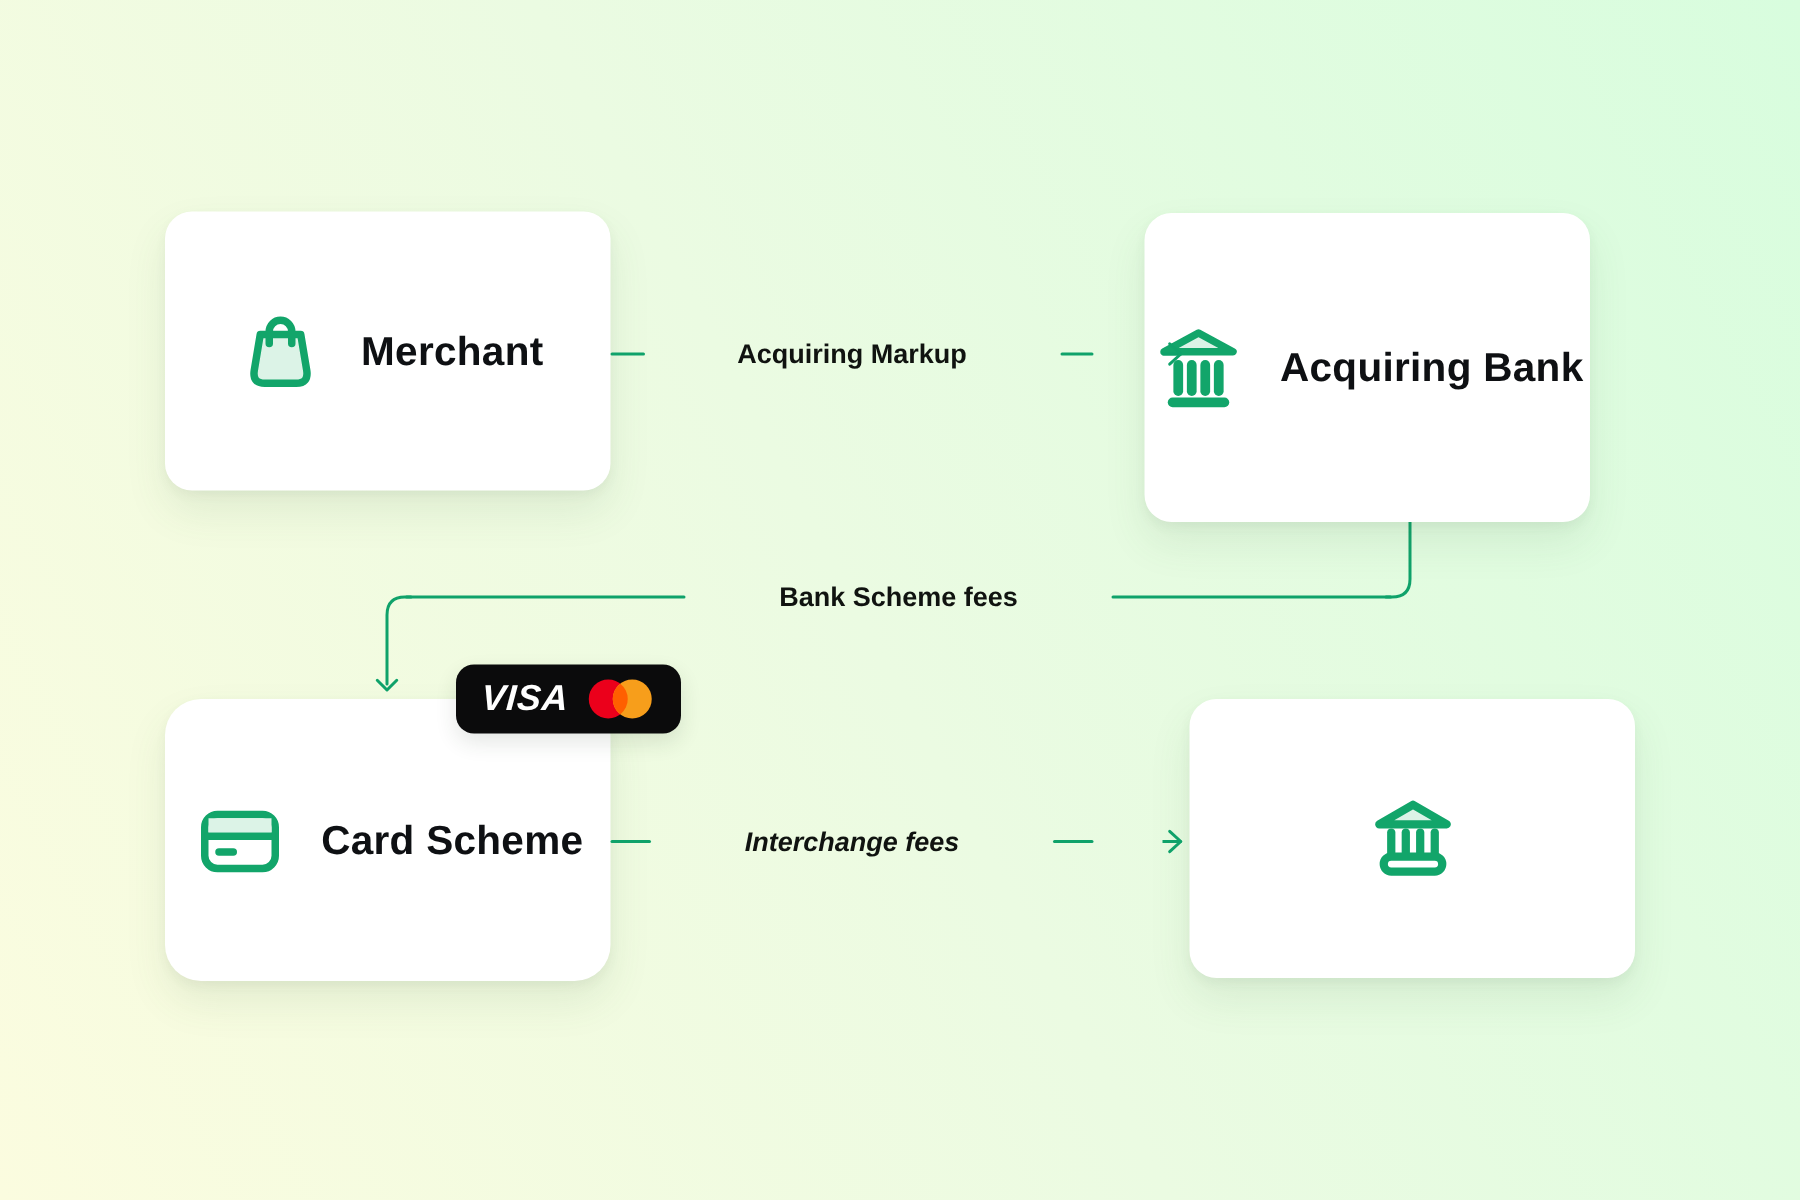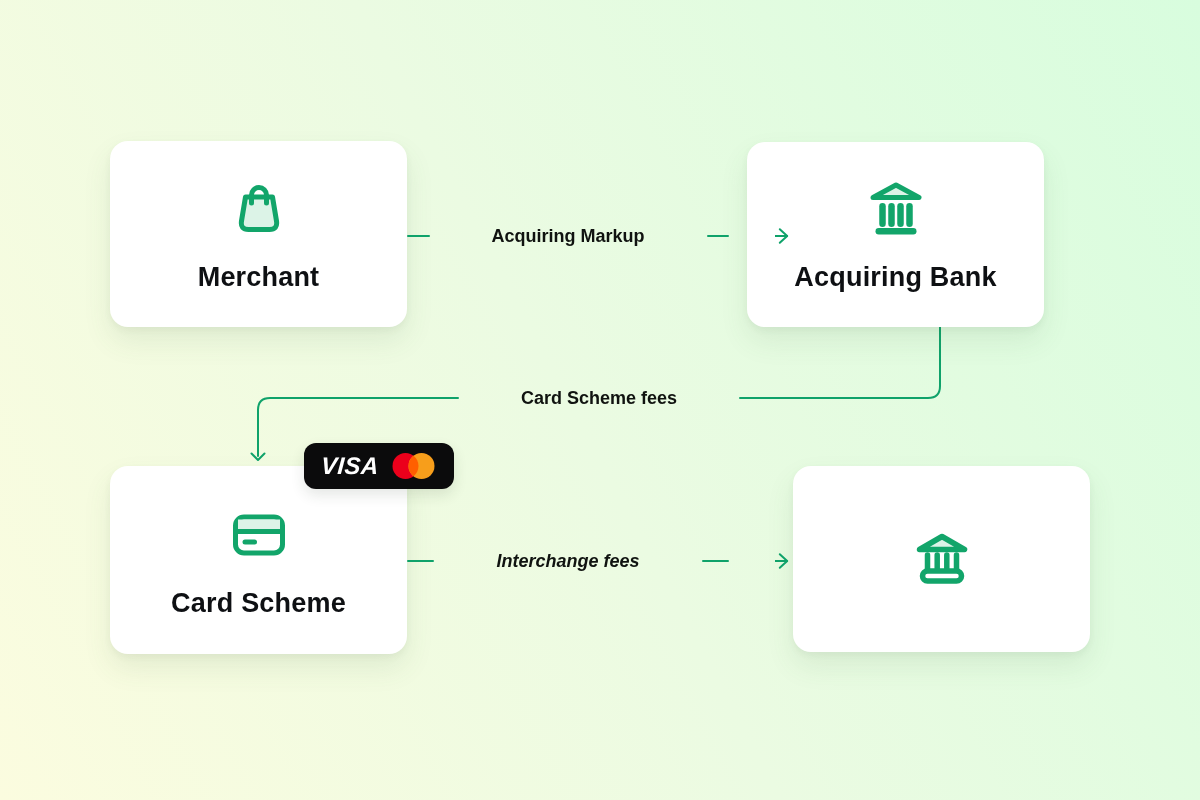--- a/index.html
+++ b/index.html
@@ -13,26 +13,26 @@
   body{font-family:"Liberation Sans","DejaVu Sans",sans-serif;}
   .canvas{
     position:relative;width:1200px;height:800px;
     background:linear-gradient(62deg,var(--bg-a,#FBFCDF) 0%,var(--bg-b,#EBFBE2) 48%,var(--bg-c,#D8FDDE) 100%);
   }
   .overlay{position:absolute;left:0;top:0;width:1200px;height:800px;pointer-events:none;z-index:1;}
   .node{
     position:absolute;width:297px;height:186px;border-radius:18px;
     background:var(--card-bg,#fff);
     box-shadow:0 14px 28px rgba(70,110,70,.10),0 3px 7px rgba(60,90,60,.06);
-    display:flex;flex-direction:column;align-items:center;justify-content:center;
+    display:flex;flex-direction:row;align-items:center;justify-content:center;
     gap:22px;z-index:2;
   }
   #node-merchant{left:110px;top:141px;}
-  #node-acquiring{left:747px;top:142px;height:185px;}
-  #node-card-scheme{left:110px;top:466px;height:188px;}
+  #node-acquiring{left:763px;top:142px;height:206px;}
+  #node-card-scheme{left:110px;top:466px;height:188px;border-radius:24px;}
   #node-issuing{left:793px;top:466px;}
   .node-icon{width:64px;height:64px;display:flex;align-items:center;justify-content:center;}
   .node-title{font-size:27px;font-weight:700;color:var(--text,#0E1013);letter-spacing:.2px;white-space:nowrap;}
   .h-edge{position:absolute;height:22px;display:flex;align-items:center;z-index:2;gap:48px;}
   #edge-acquiring-markup{left:407px;top:225px;width:382px;}
   #edge-card-scheme-fees{left:270px;top:387px;width:658px;}
   #edge-interchange-fees{left:407px;top:550px;width:382px;font-style:italic;}
   .edge-line{flex:1;height:2px;background:var(--line,#0FA26A);border-radius:1px;}
   .edge-label{font-size:18px;font-weight:700;color:#101310;margin:0 14px;white-space:nowrap;}
   .chev{flex:none;display:block;color:var(--line,#0FA26A);margin-left:-2px;}
@@ -112,21 +112,21 @@
     <span class="edge-label">Acquiring Markup</span>
     <span class="edge-line"></span>
     <svg class="chev" width="14" height="18" viewBox="0 0 14 18" xmlns="http://www.w3.org/2000/svg">
       <path d="M0 9 H12" stroke="currentColor" stroke-width="2" stroke-linecap="round"></path>
       <path d="M4.8 2.2 L12.2 9 L4.8 15.8" fill="none" stroke="currentColor" stroke-width="2" stroke-linecap="round" stroke-linejoin="round"></path>
     </svg>
   </div>
 
   <div class="h-edge" id="edge-card-scheme-fees">
     <span class="edge-line"></span>
-    <span class="edge-label">Card Scheme fees</span>
+    <span class="edge-label">Bank Scheme fees</span>
     <span class="edge-line"></span>
   </div>
 
   <div class="h-edge" id="edge-interchange-fees">
     <span class="edge-line"></span>
     <span class="edge-label">Interchange fees</span>
     <span class="edge-line"></span>
     <svg class="chev" width="14" height="18" viewBox="0 0 14 18" xmlns="http://www.w3.org/2000/svg">
       <path d="M0 9 H12" stroke="currentColor" stroke-width="2" stroke-linecap="round"></path>
       <path d="M4.8 2.2 L12.2 9 L4.8 15.8" fill="none" stroke="currentColor" stroke-width="2" stroke-linecap="round" stroke-linejoin="round"></path>

